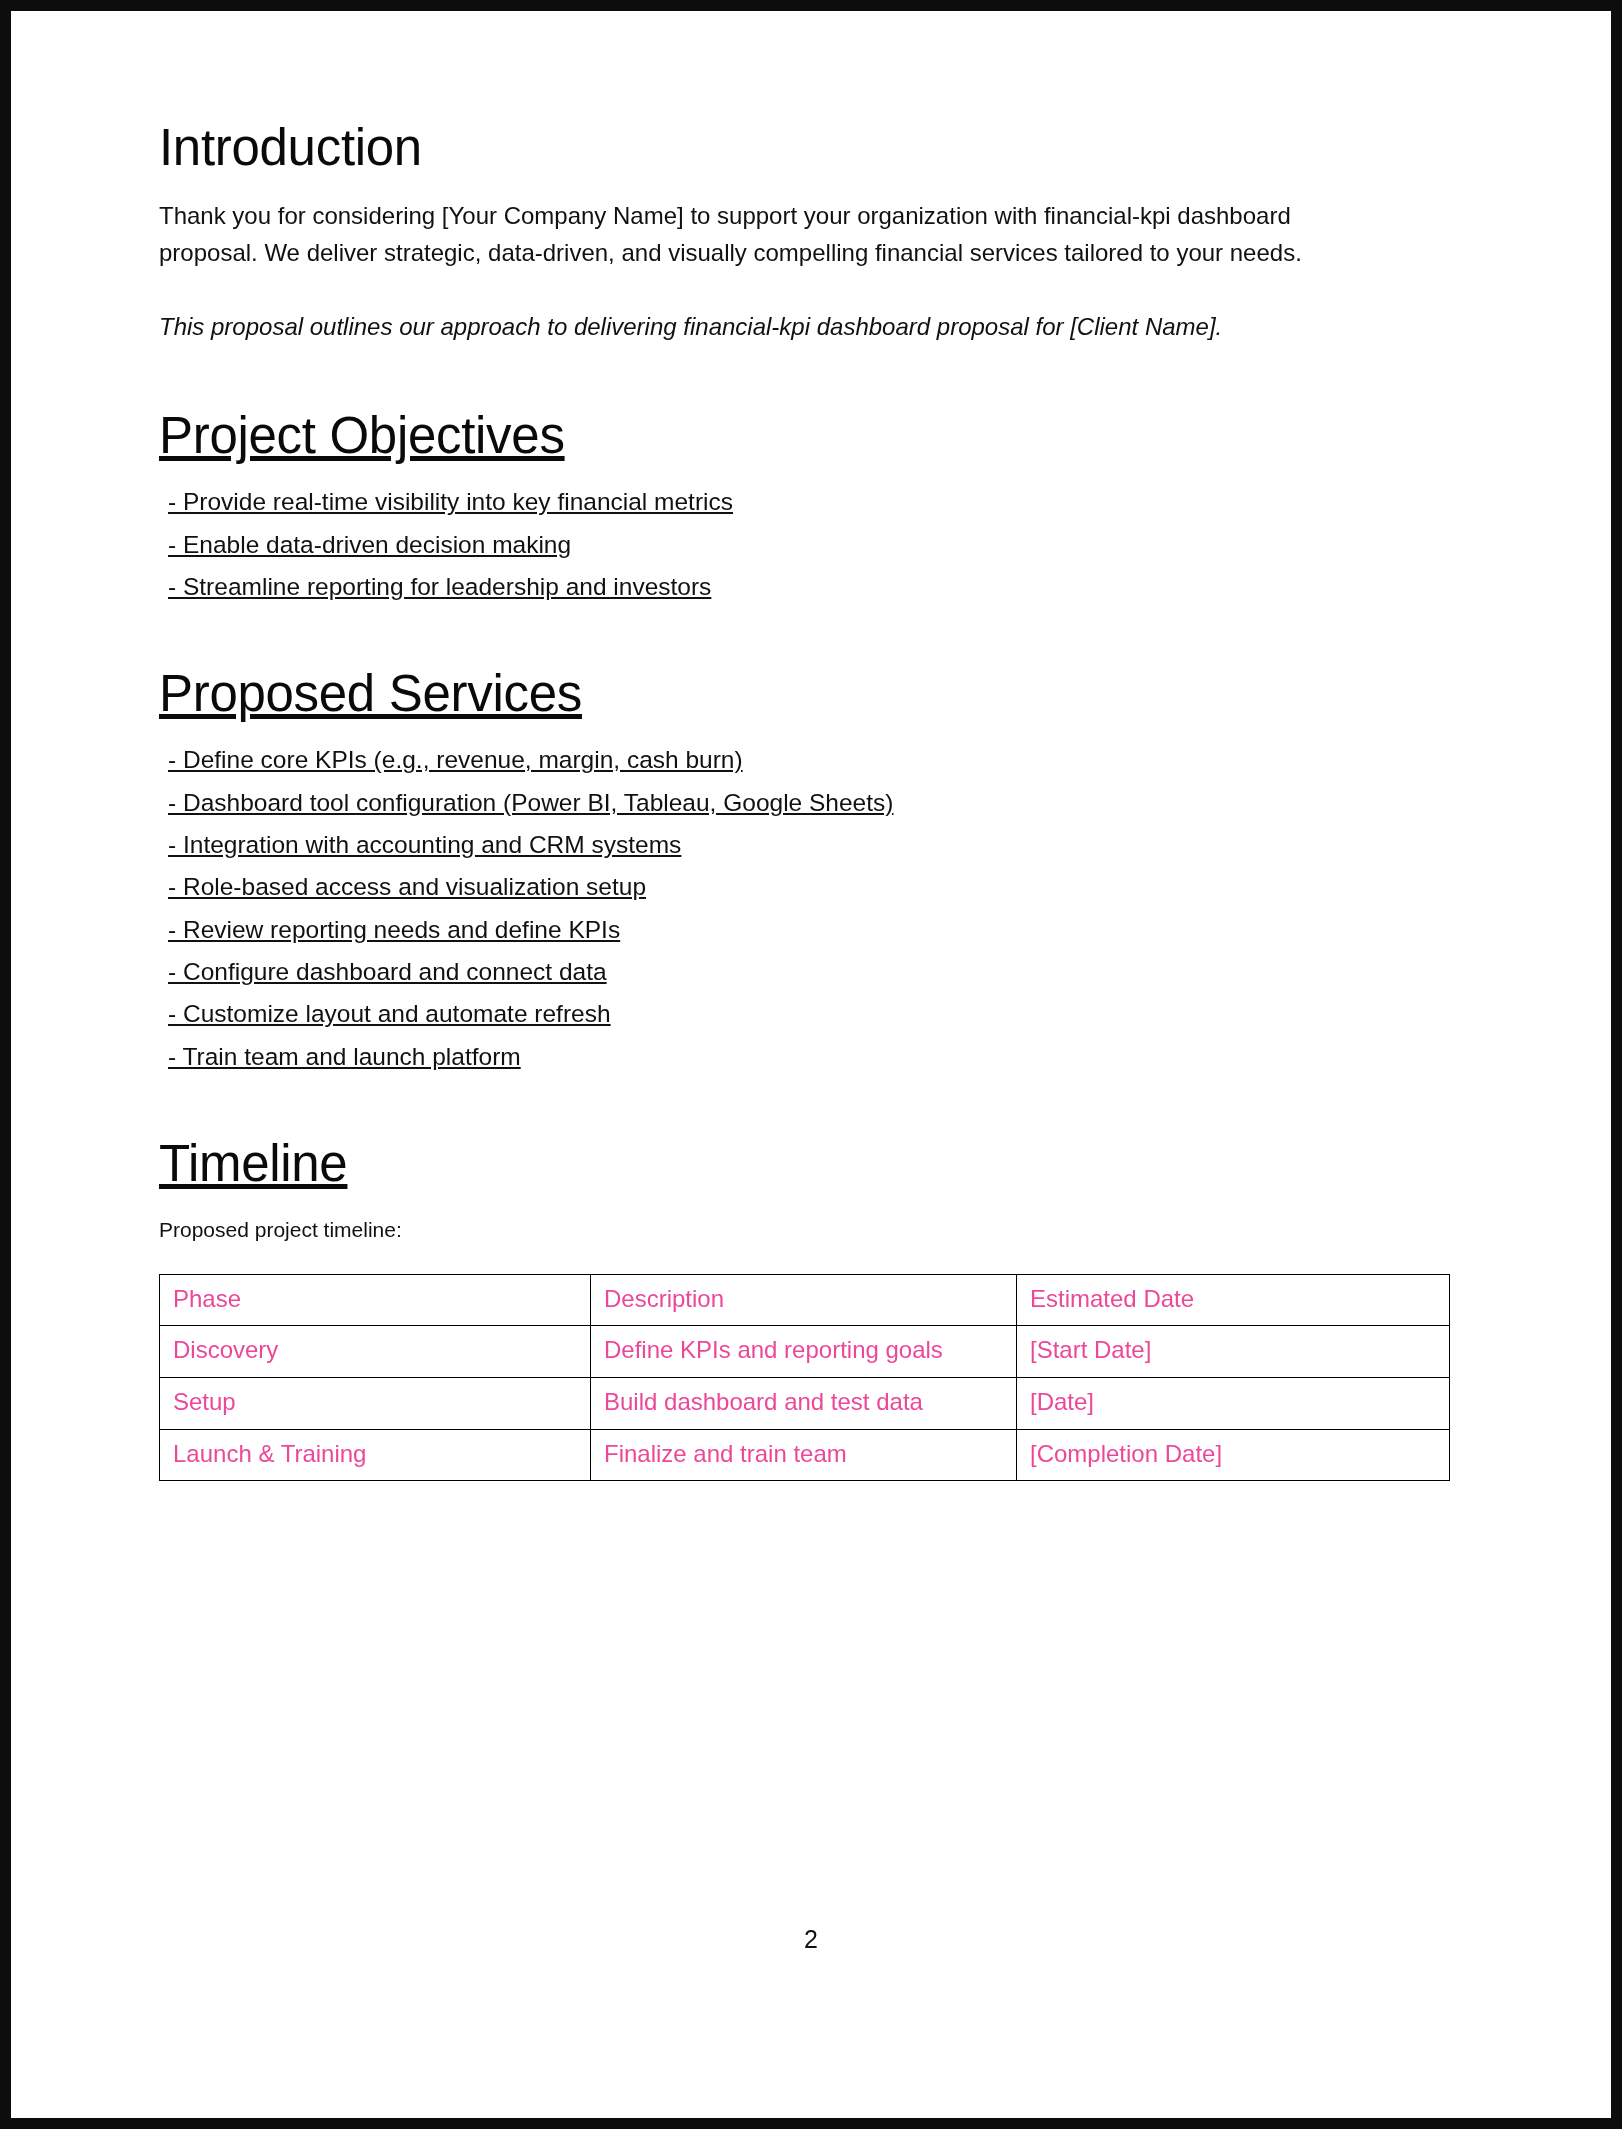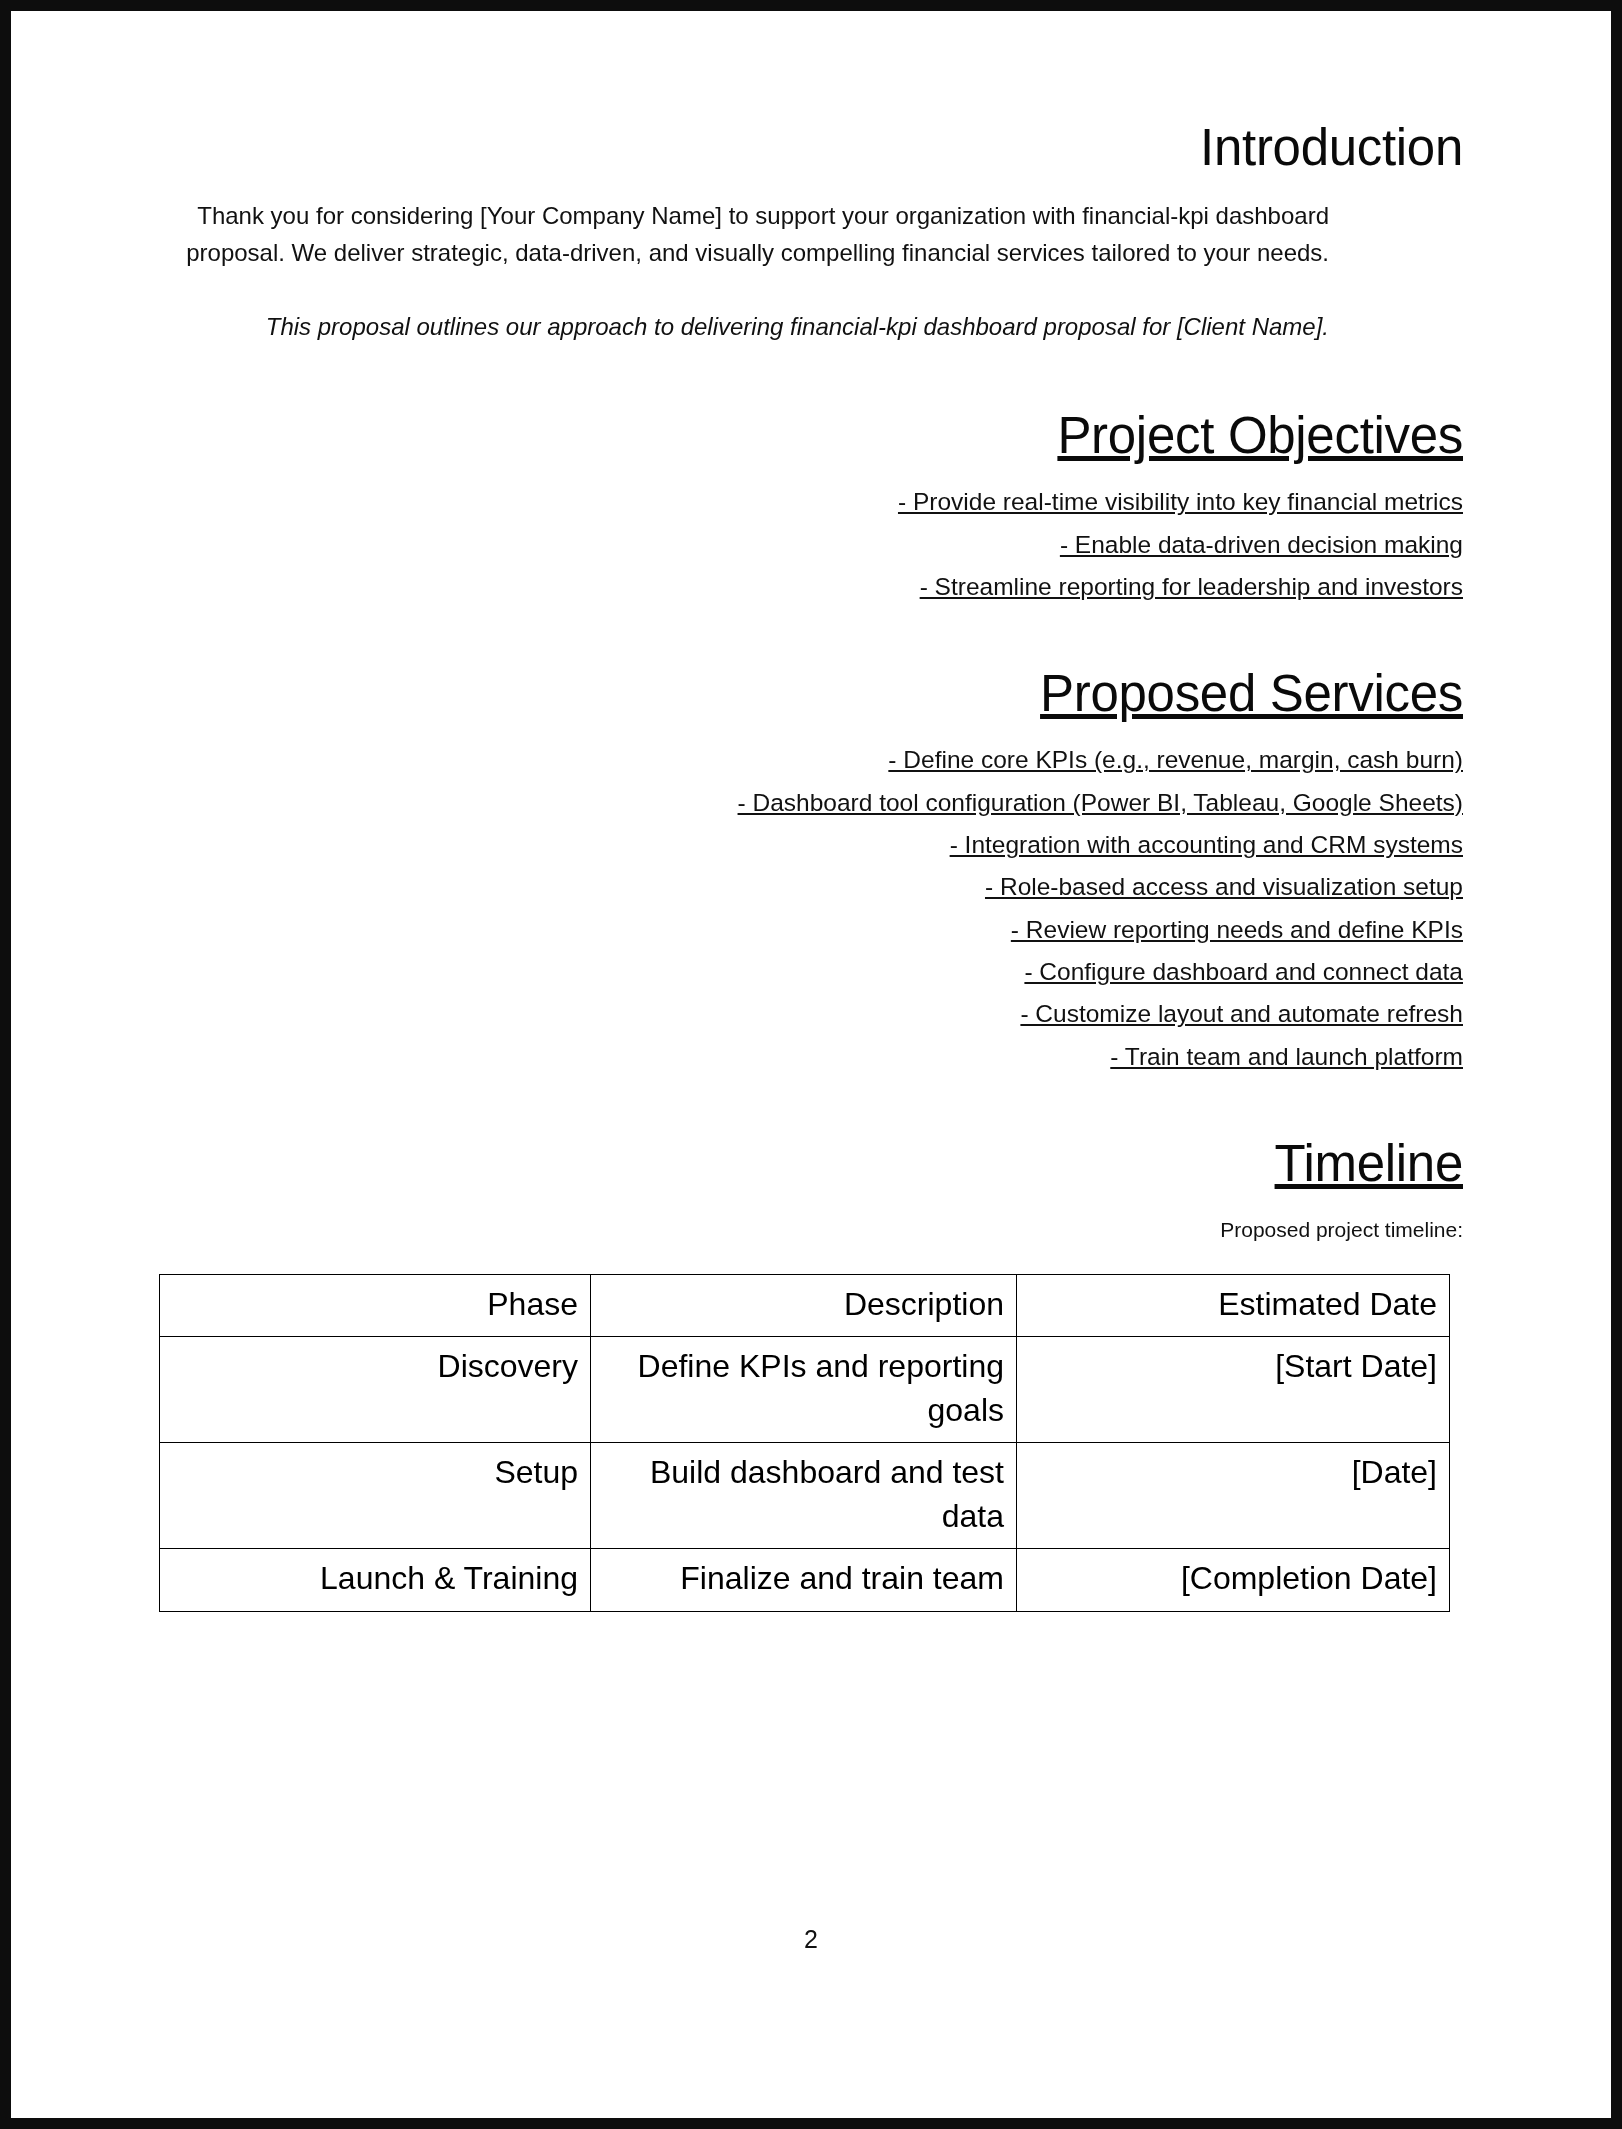--- a/index.html
+++ b/index.html
@@ -77,40 +77,40 @@
   }
 
   table.timeline-table {
     border-collapse: collapse;
     width: 1212px;
     table-layout: fixed;
     margin: 0;
   }
   table.timeline-table td {
     border: 1.6px solid #000000;
-    font-size: 32px;
+    font-size: 24px;
     line-height: 1.36;
     padding: 8px 12px 10px 13px;
     vertical-align: top;
-    color: #000000;
+    color: #ec4899;
   }
   table.timeline-table .col-phase { width: 405px; }
   table.timeline-table .col-desc { width: 400px; margin-left: 44px; }
   table.timeline-table .col-date { width: 407px; }
 
   .page-number {
     position: absolute;
     left: 0;
     right: 0;
     bottom: 164px;
     text-align: center;
     font-size: 25px;
     color: #111111;
   }
-  .section-block { margin-top: 0; text-align: right; }
+  .section-block { margin-top: 0; }
 </style>
 </head>
 <body>
 
 <div class="page">
   <div class="page-inner">
 
     <section class="section-block">
       <h1 class="doc-h1">Introduction</h1>
       <p class="body-text">Thank you for considering [Your Company Name] to support your organization with financial-kpi dashboard proposal. We deliver strategic, data-driven, and visually compelling financial services tailored to your needs.</p>

